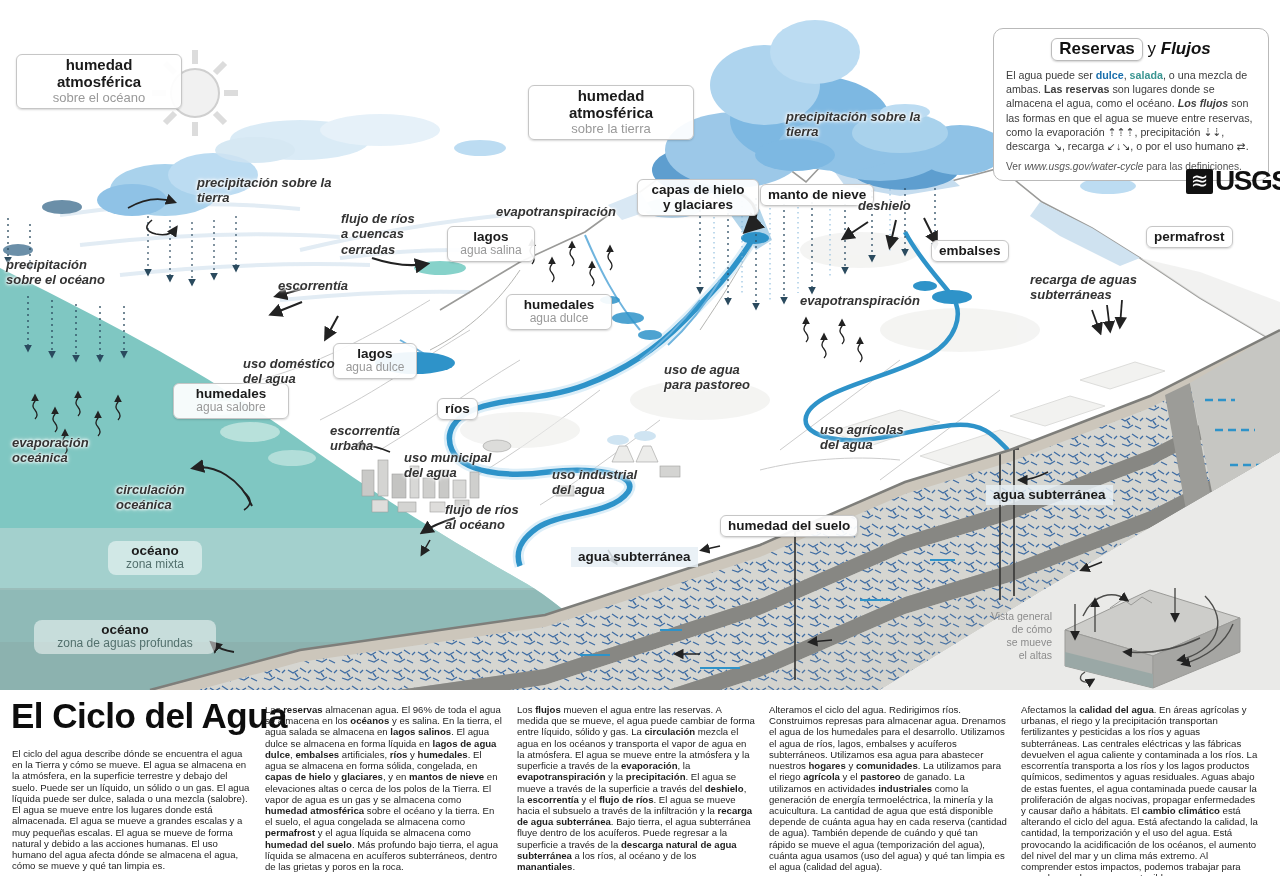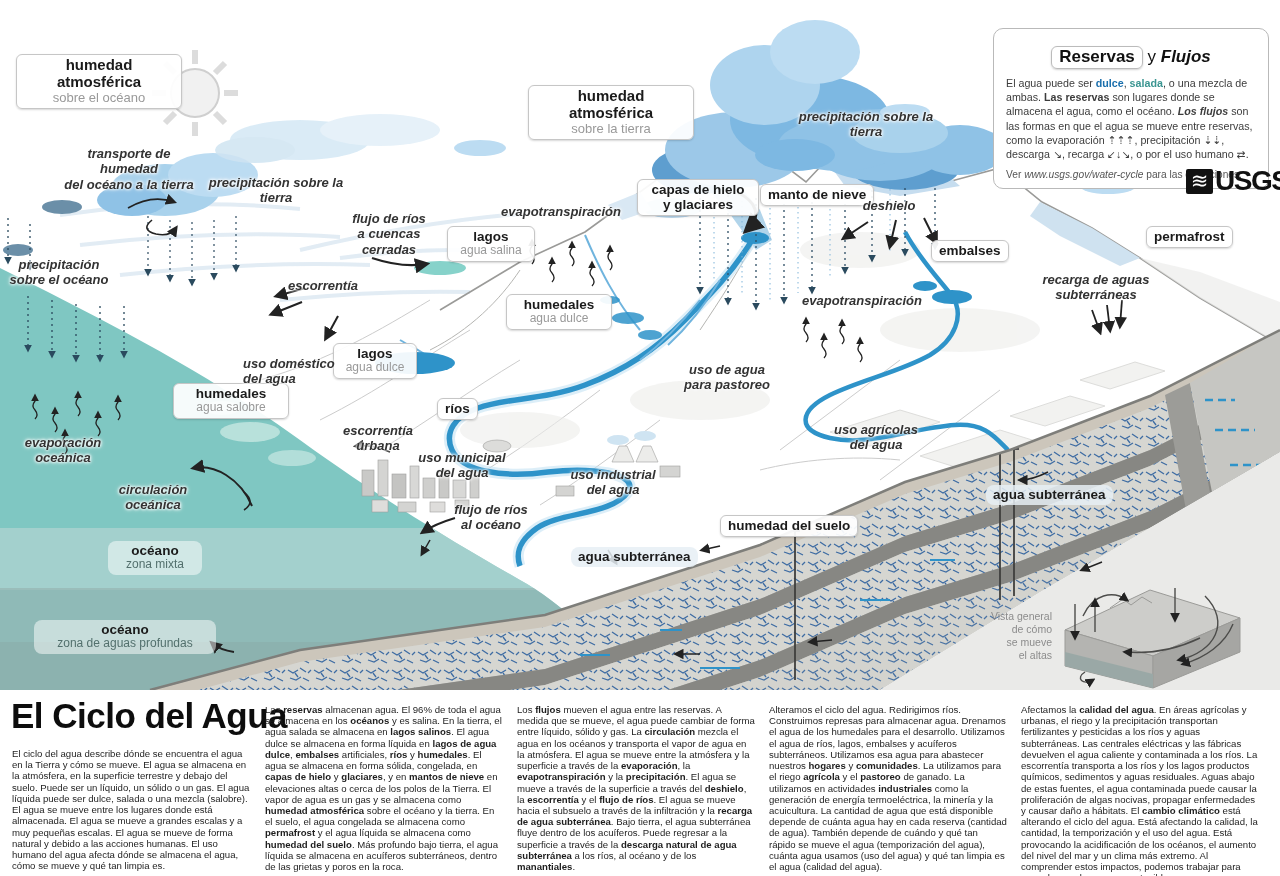--- a/index.html
+++ b/index.html
@@ -8,31 +8,31 @@
   .scene{position:absolute;left:0;top:0;}
   
   .bl{position:absolute;background:rgba(255,255,255,.93);border:1px solid #c6c6c6;border-radius:6px;
       padding:2px 7px 3px;text-align:center;box-shadow:0 1px 2px rgba(0,0,0,.16);}
   .bl .t{font-weight:700;font-size:13.5px;color:#1b1b1b;line-height:1.12;white-space:pre-line;}
   .bl .s{font-weight:400;font-size:12px;color:#999;line-height:1.12;}
   .bl.lg .t{font-size:15px;}
   .bl.lg .s{font-size:13px;}
   .bl.sea{background:rgba(255,255,255,.5);border:none;box-shadow:none;border-radius:8px;}
   .bl.sea .s{color:#53706d;text-align:center;}
-  .bl.aqua{background:rgba(230,239,245,.85);border:none;box-shadow:none;border-radius:8px;}
+  .bl.aqua{background:rgba(230,239,245,.85);border:none;box-shadow:none;border-radius:0;}
   
   .fl{position:absolute;font-style:italic;font-weight:600;font-size:13px;color:#333;line-height:1.18;
-      white-space:pre-line;text-align:center;
+      white-space:pre-line;
       text-shadow:0 0 3px #fff,0 0 3px #fff,0 0 5px #fff;}
   .fl.left{text-align:left;}
   .cap{position:absolute;font-size:10.5px;color:#8c8c8c;text-align:right;white-space:pre-line;line-height:1.25;}
   
   .legend{position:absolute;left:993px;top:28px;width:276px;background:#fff;border:1.5px solid #b9b9b9;
           border-radius:10px;padding:9px 12px 8px;box-sizing:border-box;}
-  .legend-title{text-align:center;font-size:17px;color:#111;margin-bottom:7px;margin-top:8px;}
+  .legend-title{text-align:center;font-size:17px;color:#111;margin-bottom:7px;}
   .legend-title .rsv{display:inline-block;border:1px solid #bbb;border-radius:6px;padding:0 7px 1px;
           font-weight:700;box-shadow:0 1px 2px rgba(0,0,0,.18);}
   .legend-title .flj{font-weight:700;font-style:italic;}
   .legend-body{font-size:10.7px;color:#3c3c3c;line-height:1.33;}
   .legend-foot{font-size:10.2px;color:#555;margin-top:8px;}
   
   .usgs{position:absolute;left:1186px;top:165px;display:flex;align-items:center;gap:2px;}
   .usgs-mark{width:27px;height:25px;background:#111;color:#fff;display:flex;align-items:center;
              justify-content:center;font-size:21px;border-radius:2px;}
   .usgs-word{font-size:28px;font-weight:800;color:#111;letter-spacing:-1.5px;}
@@ -393,22 +393,20 @@
 <div class="bl" style="left:720px;top:515px">
   <div class="t">humedad del suelo</div>
 </div>
 <div class="bl aqua" style="left:571px;top:547px">
   <div class="t">agua subterránea</div>
 </div>
 <div class="bl aqua" style="left:986px;top:485px">
   <div class="t">agua subterránea</div>
 </div>
 
-<div class="fl" style="left:58px;top:146px;width:142px">transporte de humedad
-del océano a la tierra</div>
 <div class="fl" style="left:197px;top:175px;width:158px">precipitación sobre la tierra</div>
 <div class="fl" style="left:786px;top:109px;width:160px">precipitación sobre la tierra</div>
 <div class="fl" style="left:6px;top:257px;width:106px">precipitación
 sobre el océano</div>
 <div class="fl" style="left:341px;top:211px;width:96px">flujo de ríos
 a cuencas
 cerradas</div>
 <div class="fl" style="left:496px;top:204px;width:130px">evapotranspiración</div>
 <div class="fl" style="left:278px;top:278px;width:90px">escorrentía</div>
 <div class="fl" style="left:858px;top:198px;width:62px">deshielo</div>

